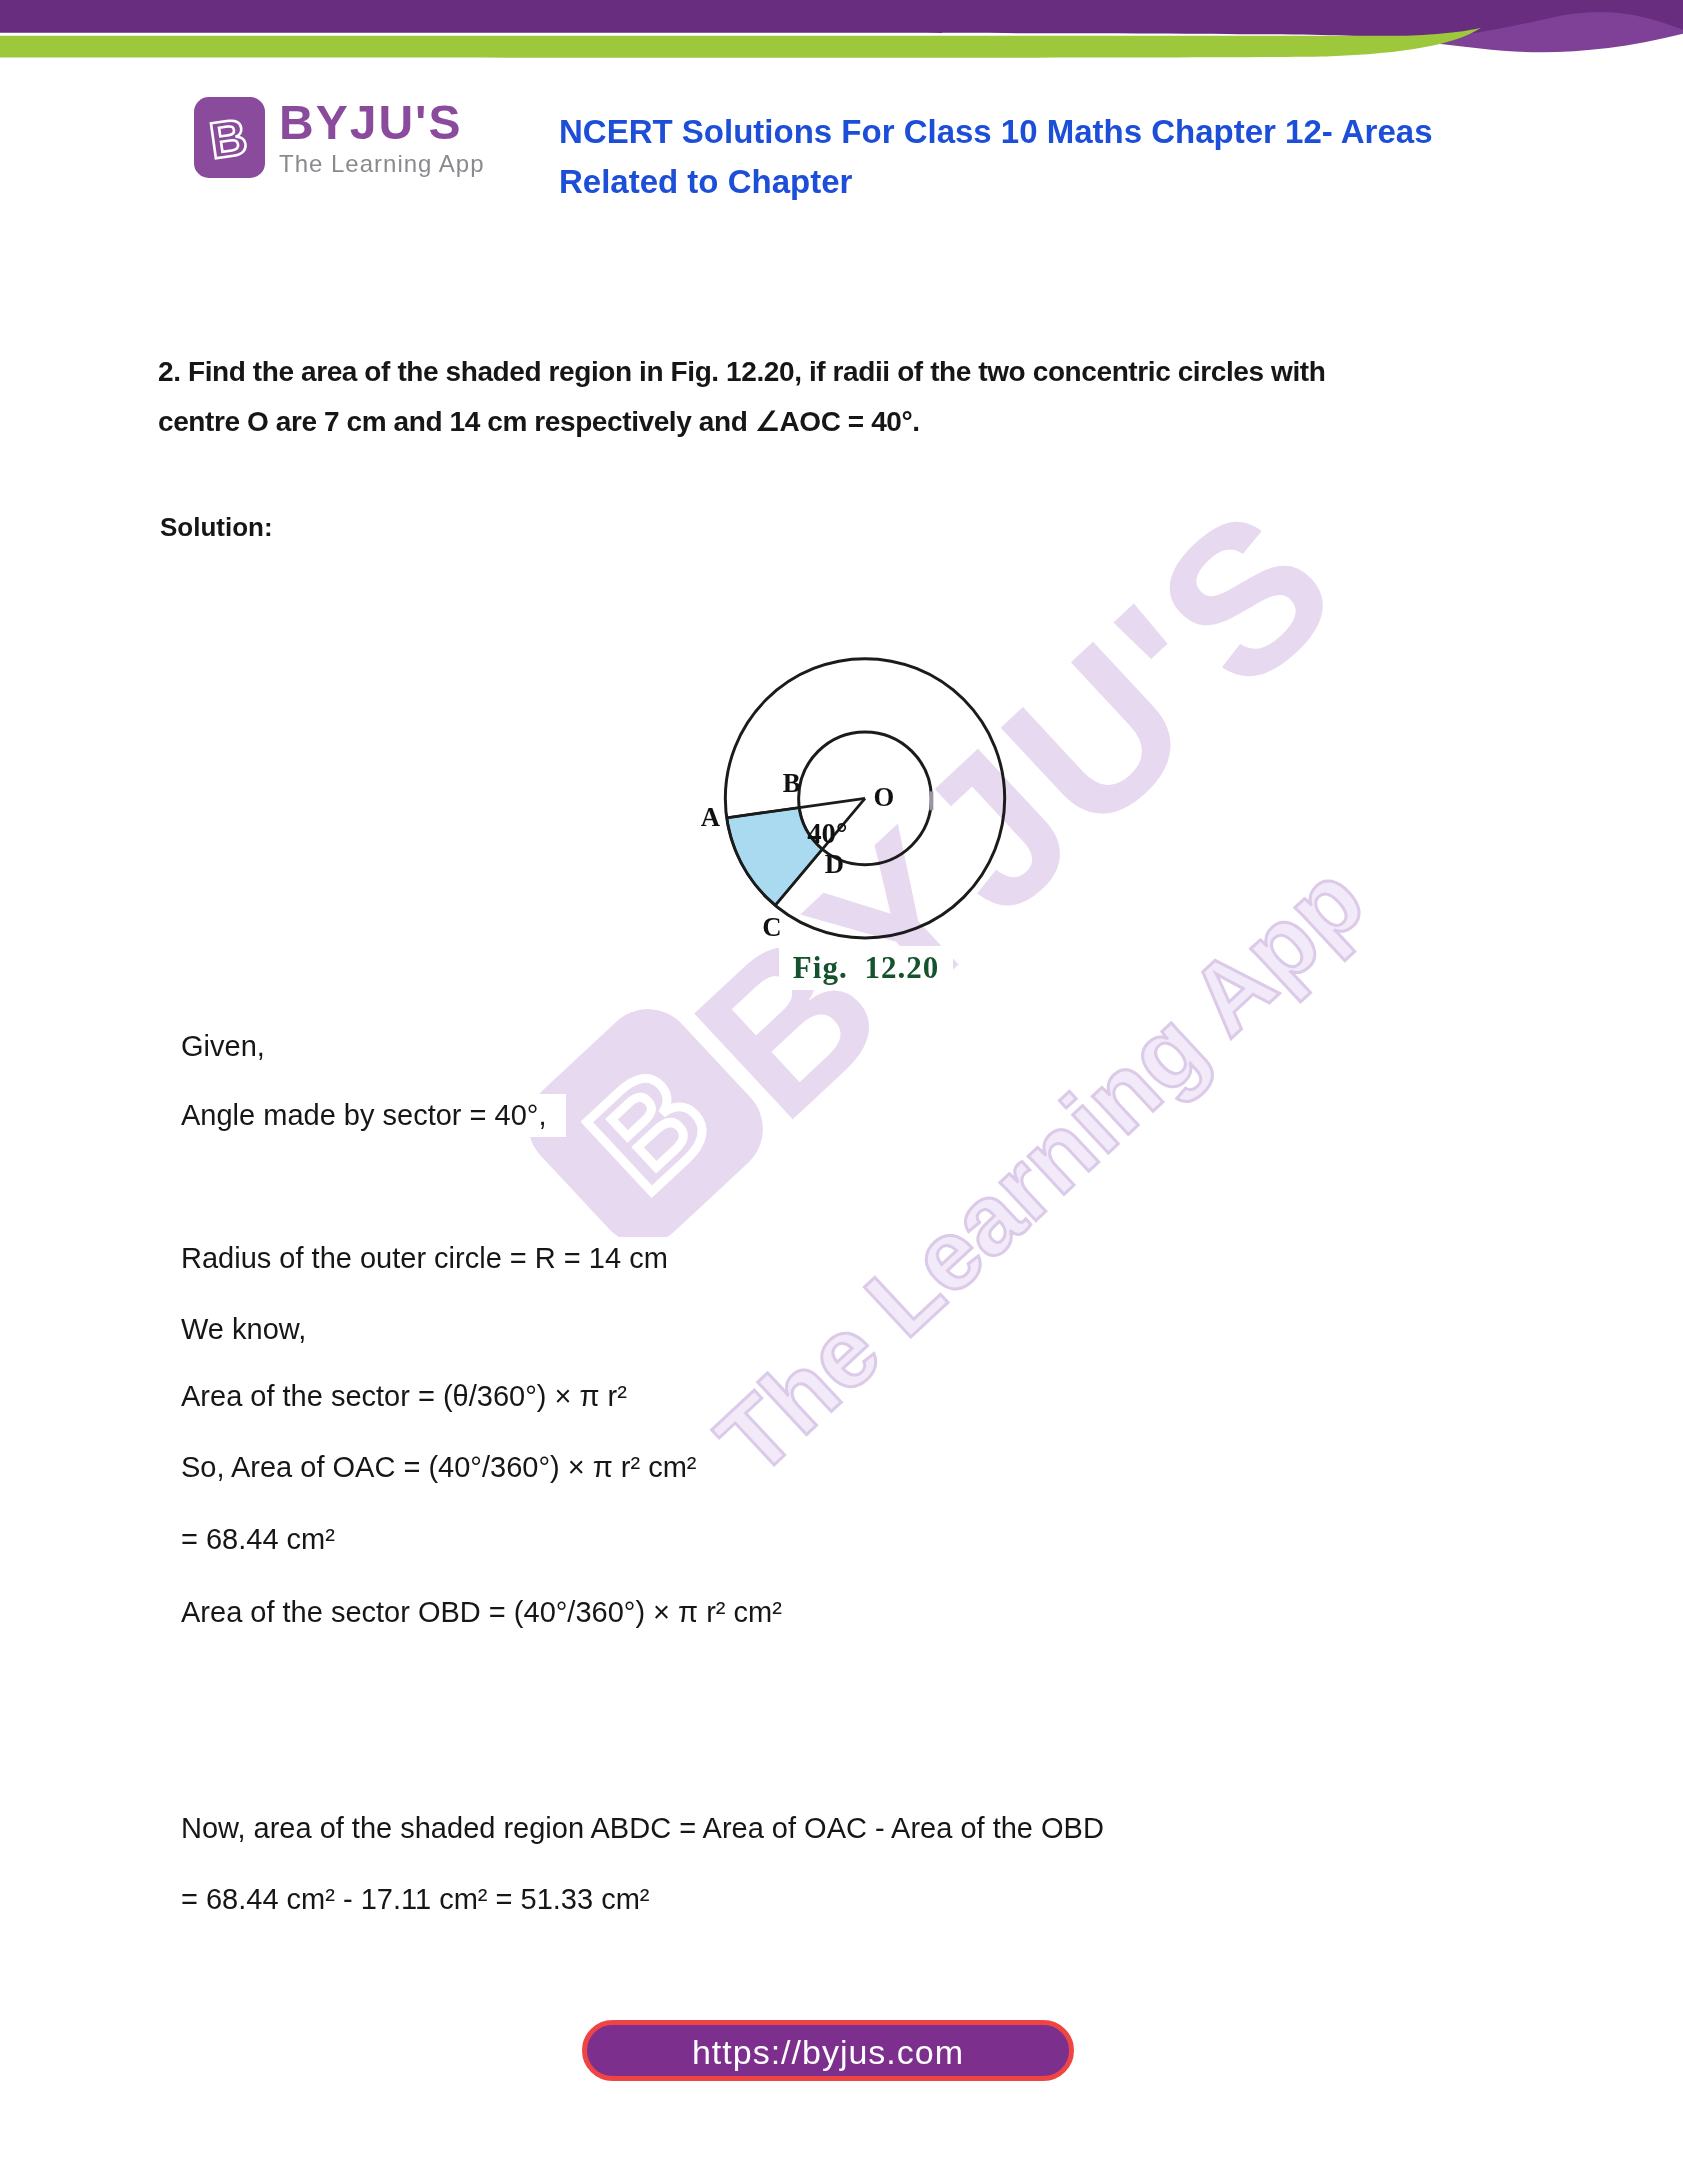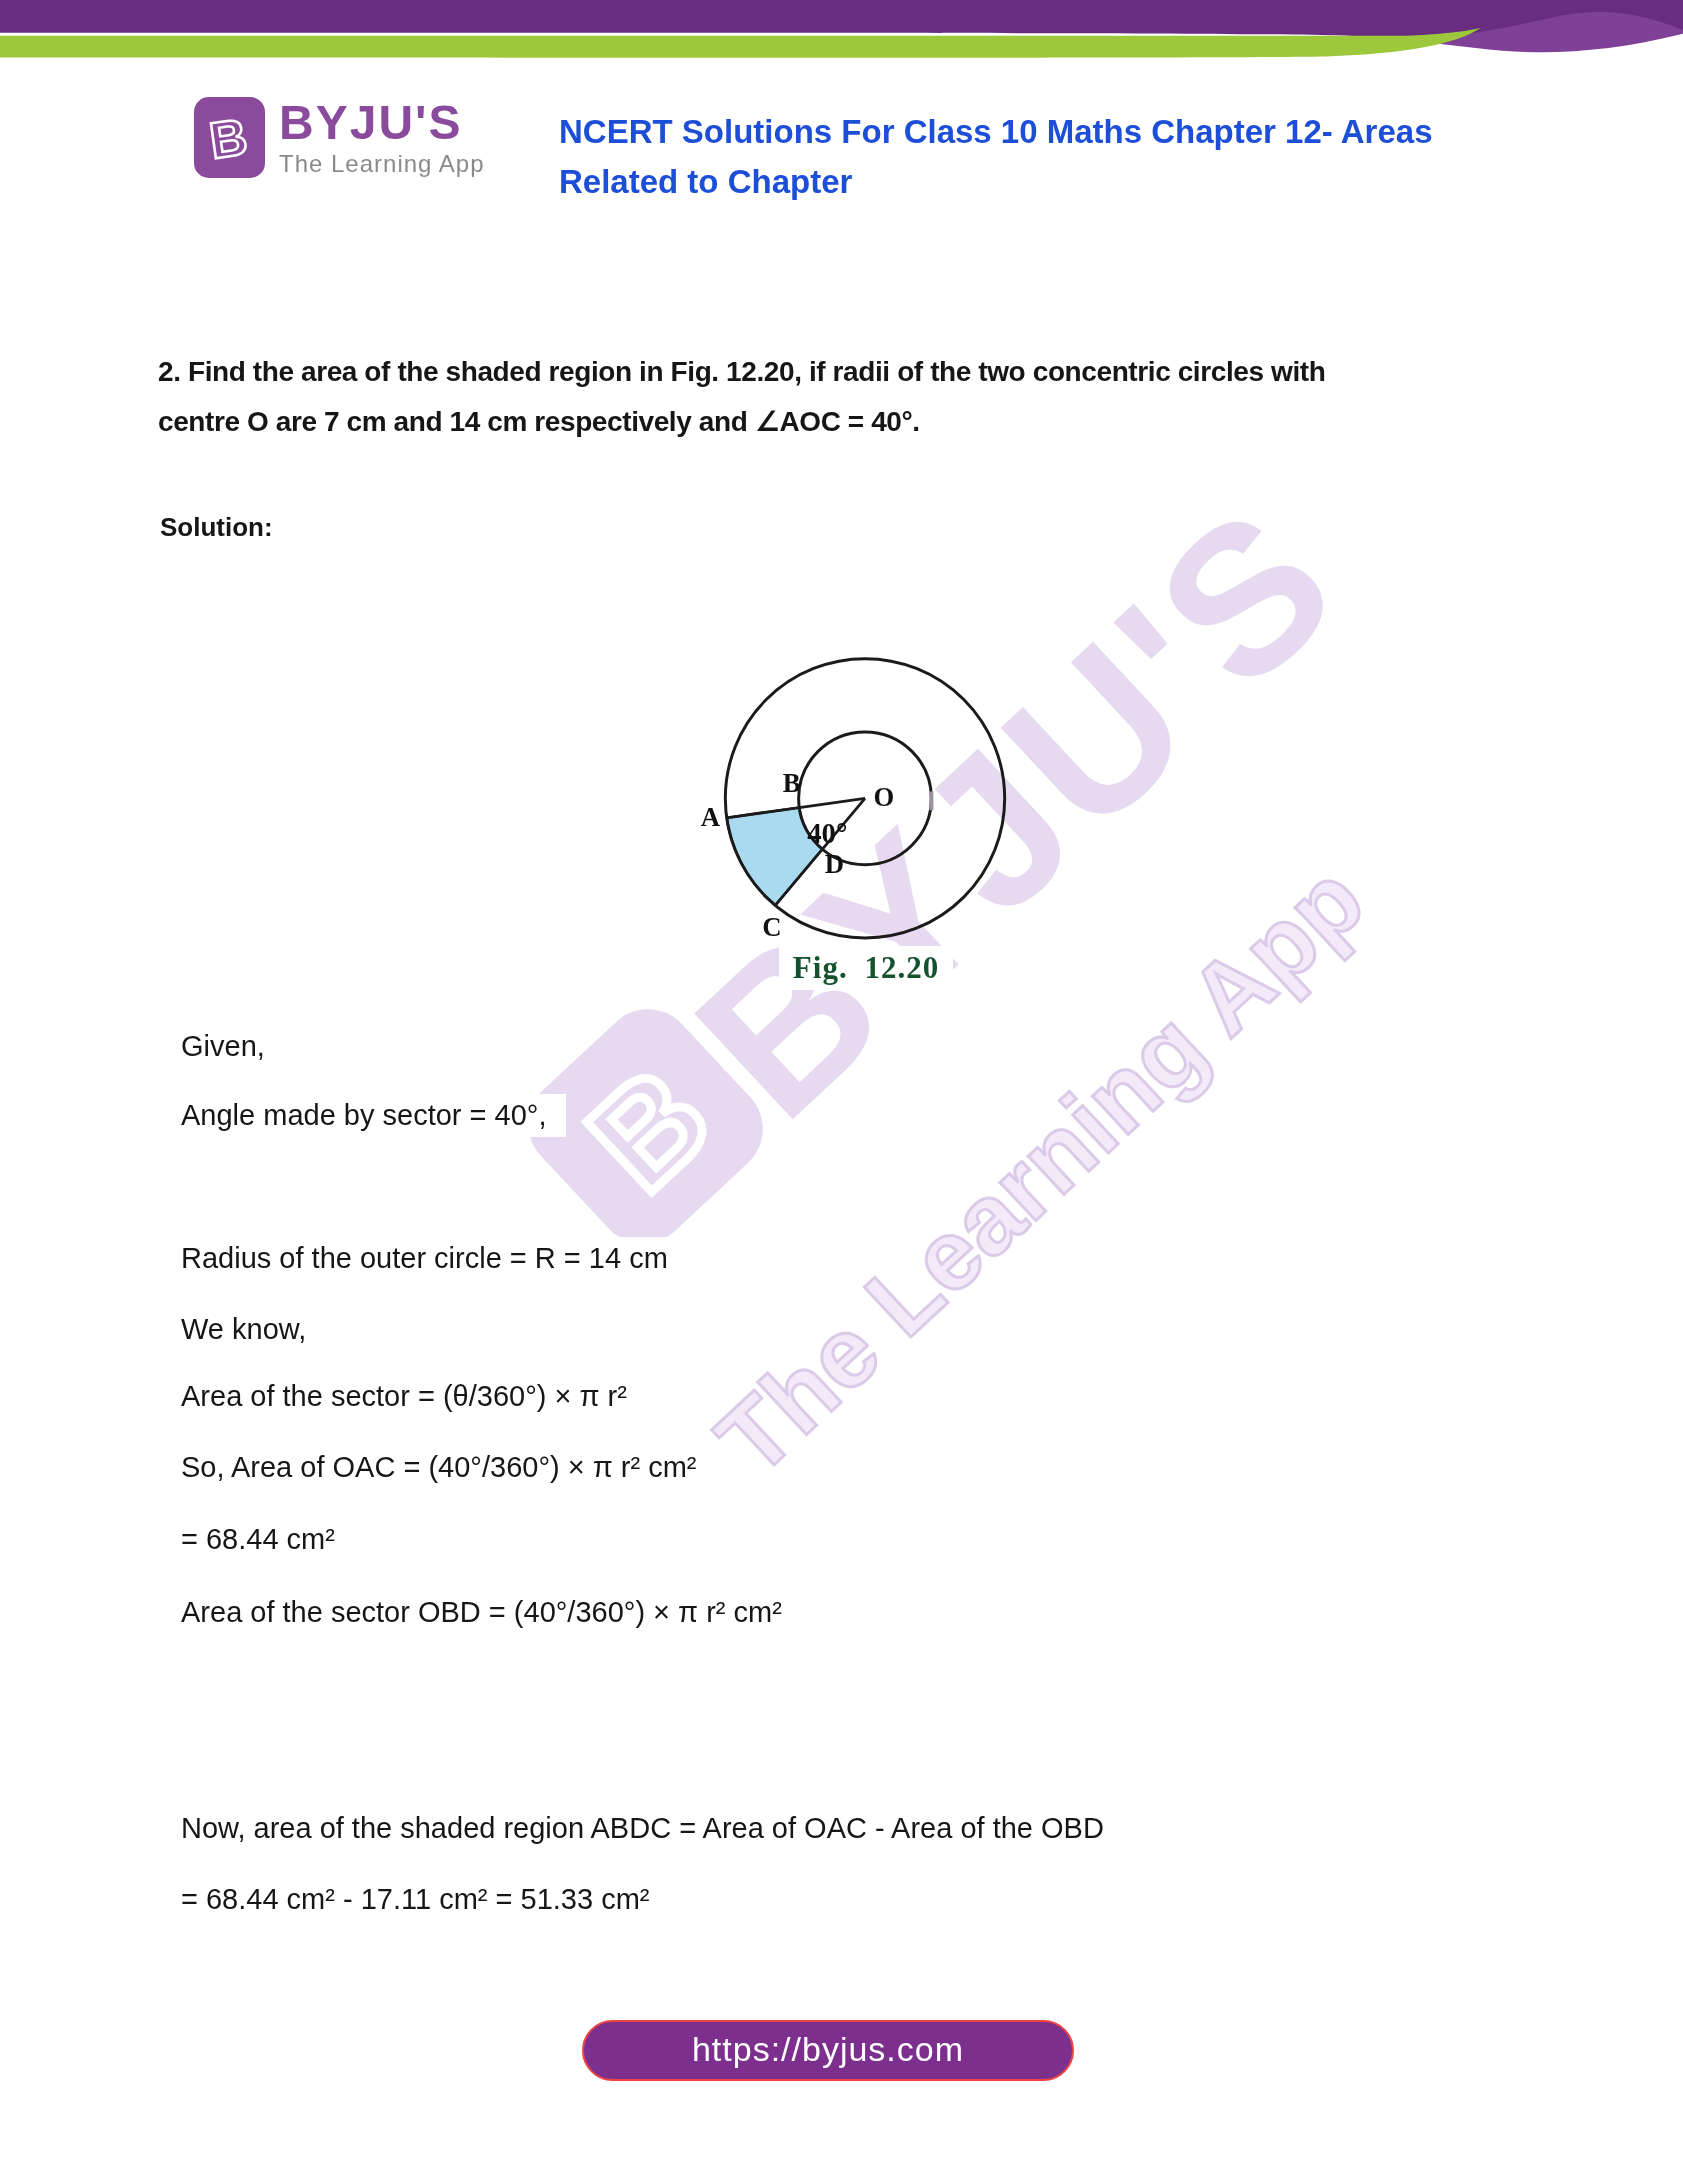--- a/index.html
+++ b/index.html
@@ -40,21 +40,21 @@
 
   
   .figure-svg{position:absolute;left:653px;top:616px;z-index:2;}
   .fig-caption{position:absolute;left:653px;top:946px;width:426px;text-align:center;z-index:2;}
   .fig-caption span{display:inline-block;background:#fff;padding:4px 14px;
        font-family:"Liberation Serif","DejaVu Serif",serif;font-weight:bold;
        font-size:31px;color:#14532d;letter-spacing:1px;word-spacing:8px;}
 
   
   .footer-pill{position:absolute;left:582px;top:2020px;width:492px;height:61px;z-index:3;
-       background:#7d2f8e;border:2px solid #ef4444;border-radius:32px;box-sizing:border-box;
+       background:#7d2f8e;border:5px solid #ef4444;border-radius:32px;box-sizing:border-box;
        text-align:center;line-height:55px;font-size:34px;color:#ffffff;letter-spacing:1px;}
 </style>
 </head>
 <body>
 
 <div class="page">
 
   <svg class="header-deco" width="1683" height="119" viewBox="0 0 1700 120">
     <path d="M1330,0 H1700 V34 C1620,54 1555,56 1495,49 C1435,42 1380,36 1330,33 Z" fill="#7e4197"></path>
     <path d="M0,0 H1700 V30 C1648,10 1612,8 1566,18 C1500,33 1452,42 1398,38 C1330,33 1200,33 0,33 Z" fill="#682d7f"></path>

